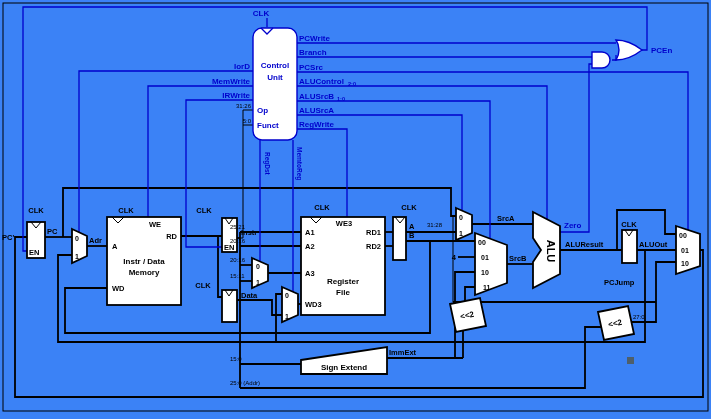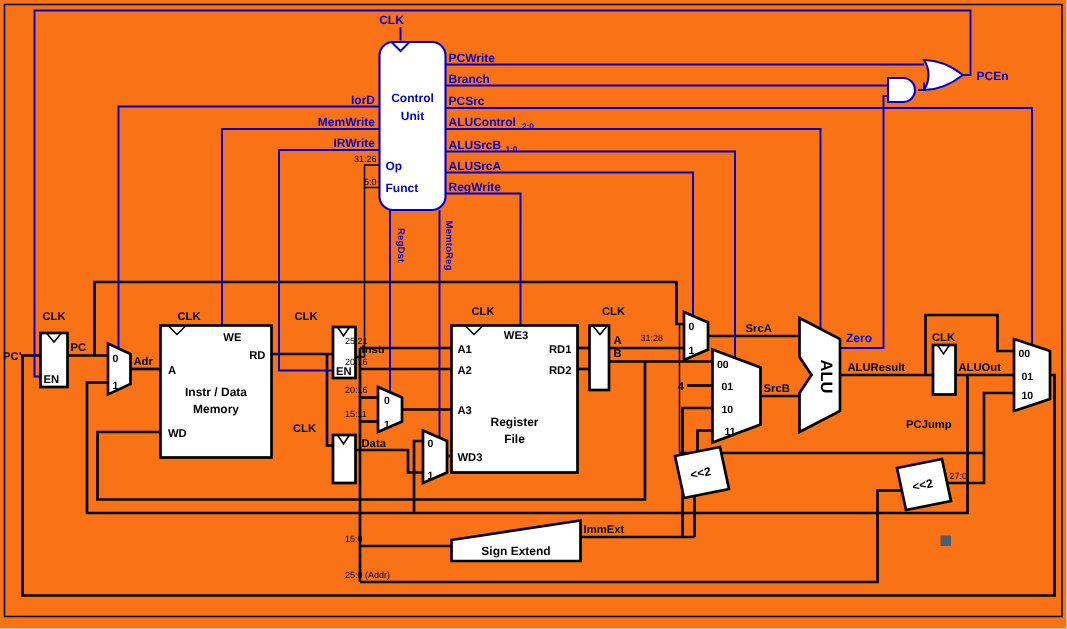--- a/index.html
+++ b/index.html
@@ -1,16 +1,16 @@
 <!DOCTYPE html>
 <html><head>
 <meta charset="utf-8">
 <style>
   html,body{margin:0;padding:0;background:#fff;}
-  #stage{position:relative;width:711px;height:419px;background:#f97316;overflow:hidden;}
+  #stage{position:relative;width:711px;height:419px;background:#3b82f6;overflow:hidden;}
   svg text{font-family:"Liberation Sans","DejaVu Sans",sans-serif;}
   .w  {fill:none;stroke:#000;stroke-width:1.8;}
   .w1 {fill:none;stroke:#000;stroke-width:1;}
   .blu{fill:none;stroke:#0000CC;stroke-width:1.3;}
   .blk{fill:#fff;stroke:#000;stroke-width:1.8;}
   .bluf{fill:#fff;stroke:#0000CC;stroke-width:1.4;}
   .t  {font-size:7.5px;font-weight:bold;fill:#000;}
   .t8 {font-size:8px;font-weight:bold;fill:#000;}
   .b8 {font-size:8px;font-weight:bold;fill:#0000CC;}
   .sub{font-size:5.5px;font-weight:bold;fill:#0000CC;}

